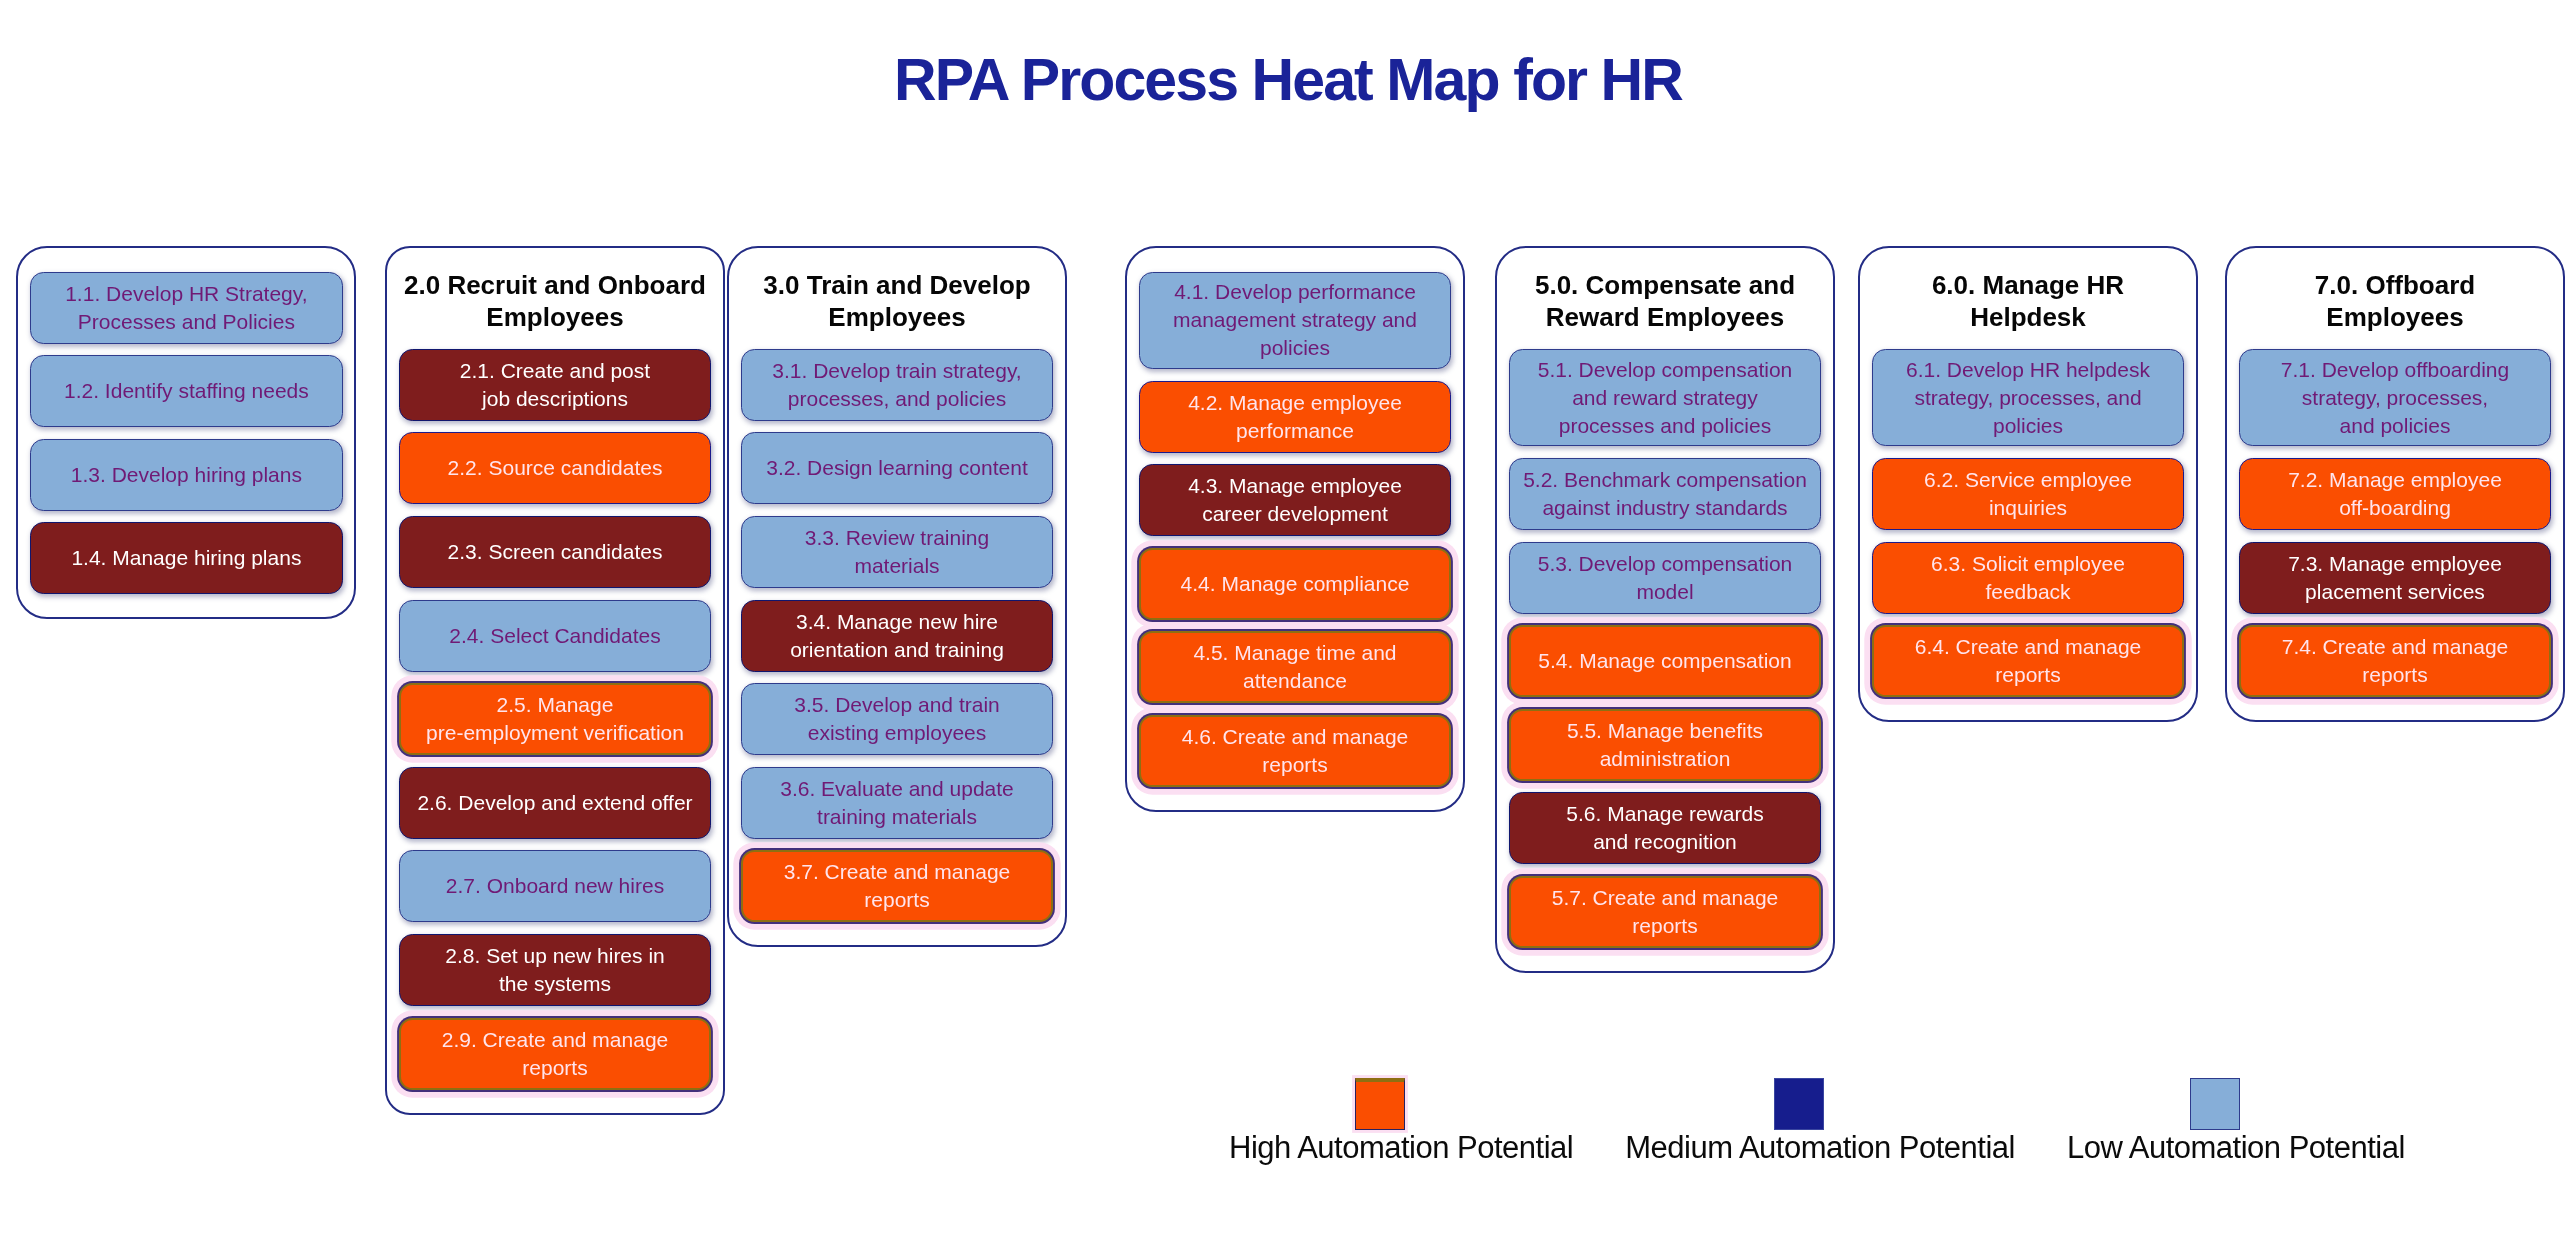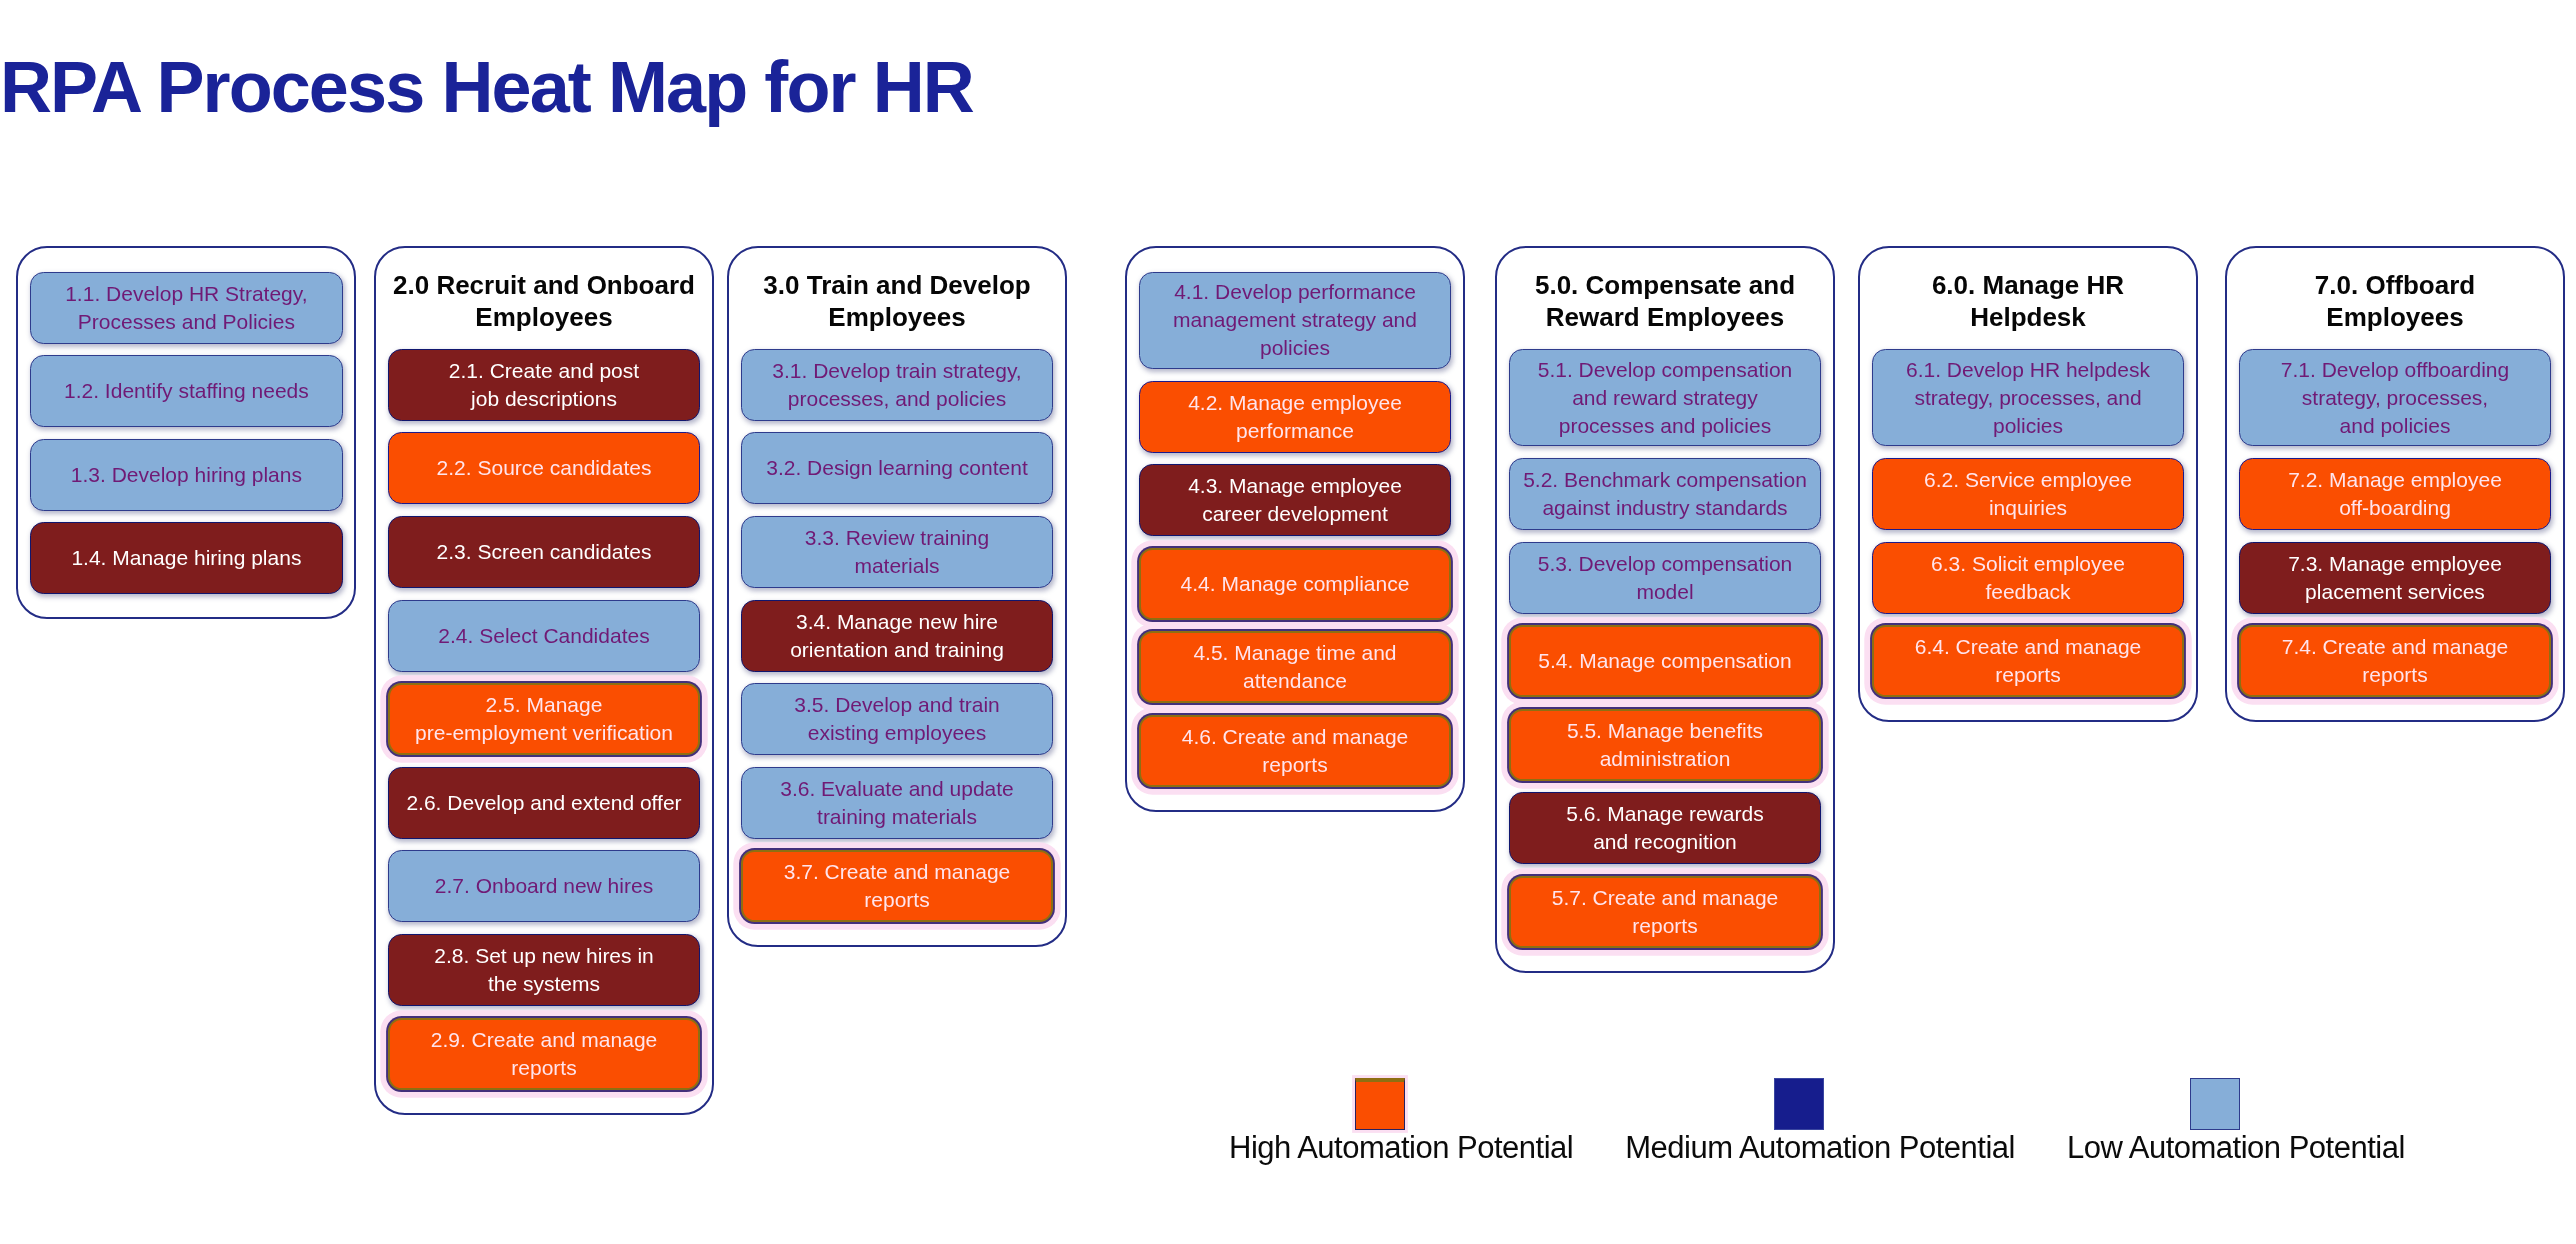--- a/index.html
+++ b/index.html
@@ -13,21 +13,22 @@
     width: 2576px;
     height: 1244px;
     background: #ffffff;
     overflow: hidden;
   }
   #page-title {
     position: absolute;
     top: 46px;
     left: 0;
     width: 100%;
-    font-size: 72px;
+    text-align: center;
+    font-size: 59px;
     font-weight: bold;
     letter-spacing: -1.9px;
     color: #1A2398;
     margin: 0;
   }
   .column {
     position: absolute;
     top: 246px;
     width: 340px;
     box-sizing: border-box;
@@ -131,21 +132,21 @@
 <div id="canvas">
   <h1 id="page-title">RPA Process Heat Map for HR</h1>
   <div id="board">
       <div class="column" style="left: 16.4px;">
         <div class="box low">1.1. Develop HR Strategy,
 Processes and Policies</div>
         <div class="box low">1.2. Identify staffing needs</div>
         <div class="box low">1.3. Develop hiring plans</div>
         <div class="box medium">1.4. Manage hiring plans</div>
       </div>
-      <div class="column" style="left: 374px;">
+      <div class="column" style="left: 385px; border-radius: 25px;">
         <div class="column-title">2.0 Recruit and Onboard
 Employees</div>
         <div class="box medium">2.1. Create and post
 job descriptions</div>
         <div class="box high">2.2. Source candidates</div>
         <div class="box medium">2.3. Screen candidates</div>
         <div class="box low">2.4. Select Candidates</div>
         <div class="box high glow">2.5. Manage
 pre-employment verification</div>
         <div class="box medium">2.6. Develop and extend offer</div>

